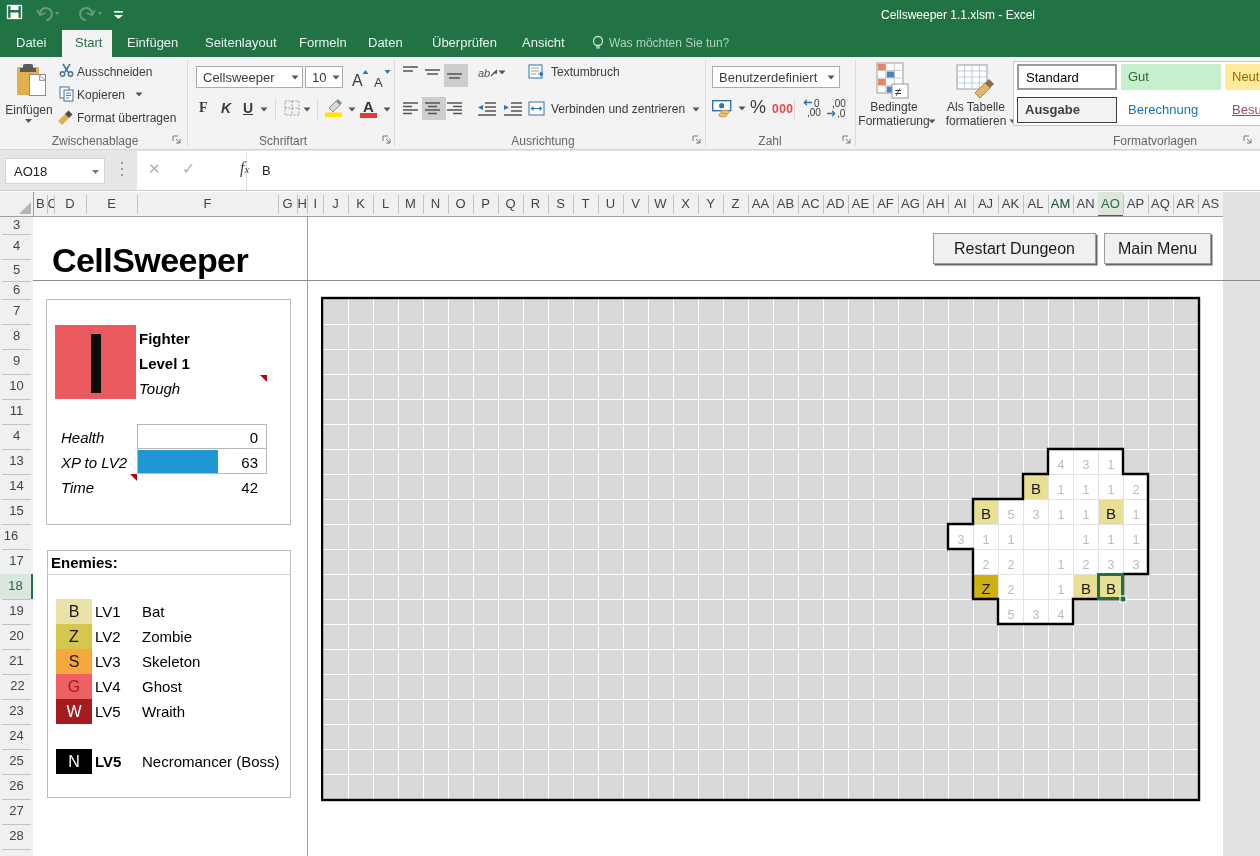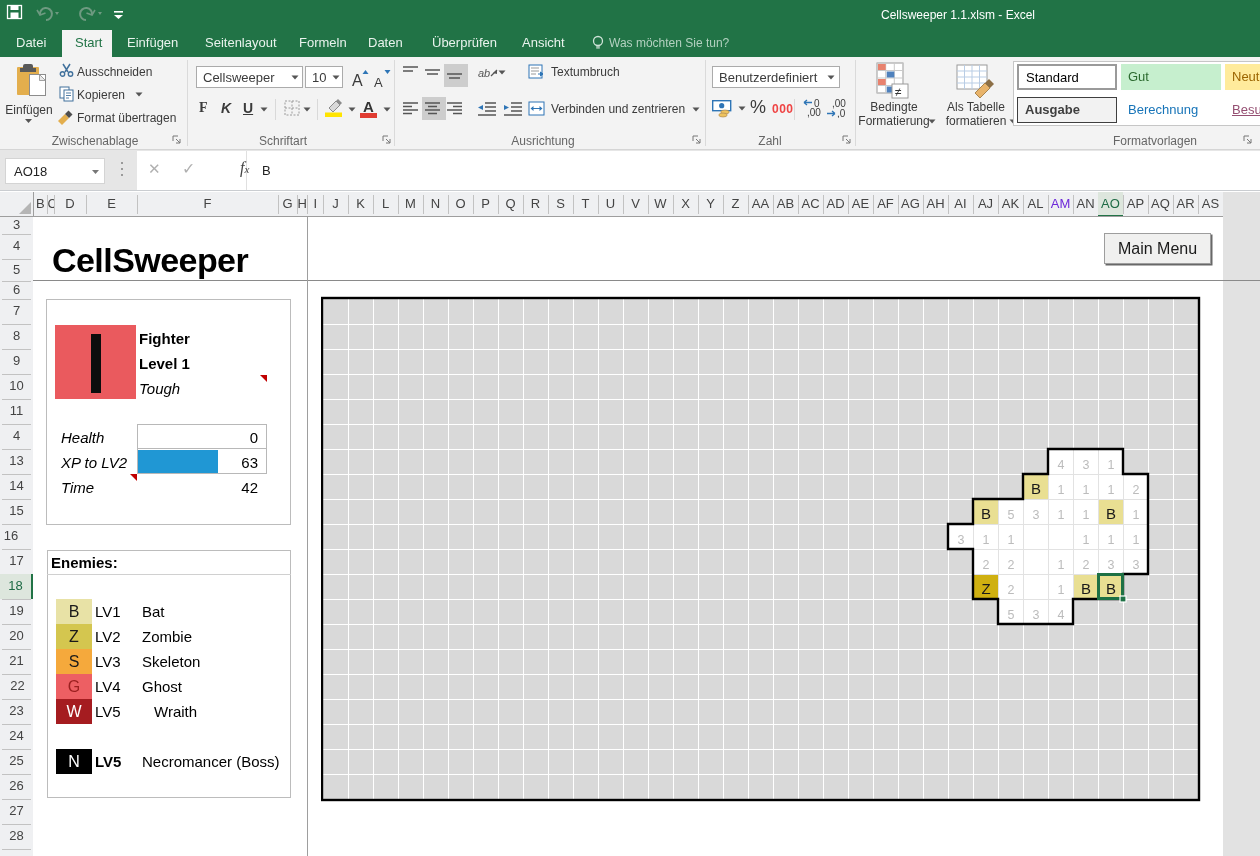--- a/index.html
+++ b/index.html
@@ -402,21 +402,21 @@
 <div class="abs" style="left:923.0px;top:0;width:25.0px;height:25px;background:transparent;color:#444;font-size:13px;text-align:center;line-height:24px;overflow:hidden;">AH</div>
 <div class="abs" style="left:947.5px;top:3px;width:1px;height:19px;background:#c2c2c2;"></div>
 <div class="abs" style="left:948.0px;top:0;width:25.0px;height:25px;background:transparent;color:#444;font-size:13px;text-align:center;line-height:24px;overflow:hidden;">AI</div>
 <div class="abs" style="left:972.5px;top:3px;width:1px;height:19px;background:#c2c2c2;"></div>
 <div class="abs" style="left:973.0px;top:0;width:25.0px;height:25px;background:transparent;color:#444;font-size:13px;text-align:center;line-height:24px;overflow:hidden;">AJ</div>
 <div class="abs" style="left:997.5px;top:3px;width:1px;height:19px;background:#c2c2c2;"></div>
 <div class="abs" style="left:998.0px;top:0;width:25.0px;height:25px;background:transparent;color:#444;font-size:13px;text-align:center;line-height:24px;overflow:hidden;">AK</div>
 <div class="abs" style="left:1022.5px;top:3px;width:1px;height:19px;background:#c2c2c2;"></div>
 <div class="abs" style="left:1023.0px;top:0;width:25.0px;height:25px;background:transparent;color:#444;font-size:13px;text-align:center;line-height:24px;overflow:hidden;">AL</div>
 <div class="abs" style="left:1047.5px;top:3px;width:1px;height:19px;background:#c2c2c2;"></div>
-<div class="abs" style="left:1048.0px;top:0;width:25.0px;height:25px;background:transparent;color:#6d28d9;font-size:13px;text-align:center;line-height:24px;overflow:hidden;">AM</div>
+<div class="abs" style="left:1048.0px;top:0;width:25.0px;height:25px;background:transparent;color:#14532d;font-size:13px;text-align:center;line-height:24px;overflow:hidden;">AM</div>
 <div class="abs" style="left:1072.5px;top:3px;width:1px;height:19px;background:#c2c2c2;"></div>
 <div class="abs" style="left:1073.0px;top:0;width:25.0px;height:25px;background:transparent;color:#444;font-size:13px;text-align:center;line-height:24px;overflow:hidden;">AN</div>
 <div class="abs" style="left:1097.5px;top:3px;width:1px;height:19px;background:#c2c2c2;"></div>
 <div class="abs" style="left:1098.0px;top:0;width:25.0px;height:25px;background:#dde6dd;border-bottom:2px solid #217346;color:#1e6b45;font-size:13px;text-align:center;line-height:24px;overflow:hidden;">AO</div>
 <div class="abs" style="left:1122.5px;top:3px;width:1px;height:19px;background:#c2c2c2;"></div>
 <div class="abs" style="left:1123.0px;top:0;width:25.0px;height:25px;background:transparent;color:#444;font-size:13px;text-align:center;line-height:24px;overflow:hidden;">AP</div>
 <div class="abs" style="left:1147.5px;top:3px;width:1px;height:19px;background:#c2c2c2;"></div>
 <div class="abs" style="left:1148.0px;top:0;width:25.0px;height:25px;background:transparent;color:#444;font-size:13px;text-align:center;line-height:24px;overflow:hidden;">AQ</div>
 <div class="abs" style="left:1172.5px;top:3px;width:1px;height:19px;background:#c2c2c2;"></div>
 <div class="abs" style="left:1173.0px;top:0;width:25.0px;height:25px;background:transparent;color:#444;font-size:13px;text-align:center;line-height:24px;overflow:hidden;">AR</div>
@@ -486,20 +486,21 @@
 <div class="abs" style="left:0;top:632.0px;width:33px;height:7.0px;background:transparent;color:#444;font-size:13px;text-align:center;line-height:6.0px;overflow:hidden;"></div>
 <div class="abs" style="left:2px;top:638.5px;width:29px;height:1px;background:#c2c2c2;"></div>
 <div class="abs" style="left:32.5px;top:0;width:1px;height:639px;background:#9e9e9e;"></div>
 </div>
 
   <div class="abs" id="sheet" style="left:33px;top:217px;width:1227px;height:639px;background:#fff;"></div>
 <div class="abs" style="left:1223px;top:192px;width:37px;height:664px;background:#e2e2e2;"></div>
 <div class="abs" style="left:52px;top:241px;font-size:34px;font-weight:bold;color:#000;letter-spacing:-0.55px;">CellSweeper</div>
 <div class="abs" style="left:33px;top:280px;width:1227px;height:1px;background:#8a8a8a;"></div>
 <div class="abs" style="left:307px;top:217px;width:1px;height:639px;background:#9e9e9e;"></div>
+<div class="abs" style="left:933px;top:233px;width:163px;height:31px;background:#f0f0ef;border:1px solid #9d9d9d;box-shadow:1.5px 1.5px 0 #686868;text-align:center;line-height:29px;font-size:16px;color:#1a1a1a;">Restart Dungeon</div>
 <div class="abs" style="left:1104px;top:233px;width:107px;height:31px;background:#f0f0ef;border:1px solid #9d9d9d;box-shadow:1.5px 1.5px 0 #686868;text-align:center;line-height:29px;font-size:16px;color:#1a1a1a;">Main Menu</div>
 <div class="abs" style="left:46px;top:299px;width:245px;height:226px;border:1px solid #bcbcbc;background:#fff;"></div>
 <div class="abs" style="left:55px;top:325px;width:81px;height:74px;background:#ea5a5e;"></div>
 <div class="abs" style="left:91px;top:334px;width:10px;height:59px;background:#0d0d0d;"></div>
 <div class="abs" style="left:139px;top:330px;font-size:15px;font-weight:bold;">Fighter</div>
 <div class="abs" style="left:139px;top:355px;font-size:15px;font-weight:bold;">Level 1</div>
 <div class="abs" style="left:139px;top:380px;font-size:15px;font-style:italic;">Tough</div>
 <svg class="abs" style="left:260px;top:375px;" width="7" height="7" viewBox="0 0 7 7">
       <path d="M0 0 H7 V7 Z" fill="#c00000"></path>
     </svg>
@@ -525,21 +526,21 @@
 <div class="abs" style="left:95px;top:628px;font-size:15px;">LV2</div>
 <div class="abs" style="left:142px;top:628px;font-size:15px;">Zombie</div>
 <div class="abs" style="left:56px;top:649px;width:36px;height:25px;background:#f5a93c;color:#1a1a1a;font-size:16px;text-align:center;line-height:25px;">S</div>
 <div class="abs" style="left:95px;top:653px;font-size:15px;">LV3</div>
 <div class="abs" style="left:142px;top:653px;font-size:15px;">Skeleton</div>
 <div class="abs" style="left:56px;top:674px;width:36px;height:25px;background:#ed5f63;color:#9c2020;font-size:16px;text-align:center;line-height:25px;">G</div>
 <div class="abs" style="left:95px;top:678px;font-size:15px;">LV4</div>
 <div class="abs" style="left:142px;top:678px;font-size:15px;">Ghost</div>
 <div class="abs" style="left:56px;top:699px;width:36px;height:25px;background:#a51c20;color:#ffffff;font-size:16px;text-align:center;line-height:25px;">W</div>
 <div class="abs" style="left:95px;top:703px;font-size:15px;">LV5</div>
-<div class="abs" style="left:142px;top:703px;font-size:15px;margin-left:12px;">Wraith</div>
+<div class="abs" style="left:142px;top:703px;font-size:15px;">Wraith</div>
 <div class="abs" style="left:56px;top:749px;width:36px;height:25px;background:#000000;color:#ffffff;font-size:16px;text-align:center;line-height:25px;">N</div>
 <div class="abs" style="left:95px;top:753px;font-size:15px;font-weight:bold;">LV5</div>
 <div class="abs" style="left:142px;top:753px;font-size:15px;">Necromancer (Boss)</div>
 <svg class="abs" style="left:321px;top:296px;" width="880" height="506" viewBox="321 296 880 506">
 <rect x="323" y="299" width="875" height="500" fill="#d9d9d9"></rect>
 <line x1="348.5" y1="299" x2="348.5" y2="799" stroke="#ffffff" stroke-width="1"></line>
 <line x1="373.5" y1="299" x2="373.5" y2="799" stroke="#ffffff" stroke-width="1"></line>
 <line x1="398.5" y1="299" x2="398.5" y2="799" stroke="#ffffff" stroke-width="1"></line>
 <line x1="423.5" y1="299" x2="423.5" y2="799" stroke="#ffffff" stroke-width="1"></line>
 <line x1="448.5" y1="299" x2="448.5" y2="799" stroke="#ffffff" stroke-width="1"></line>

